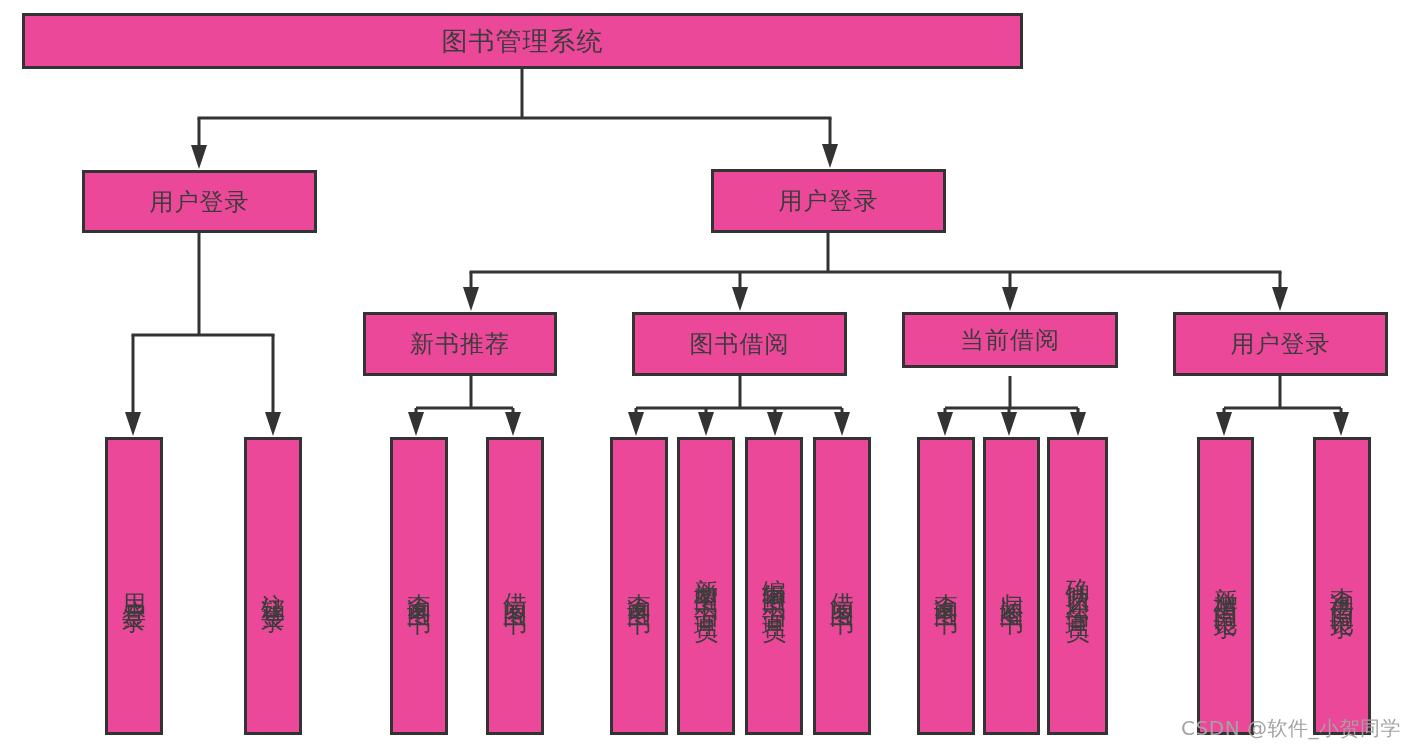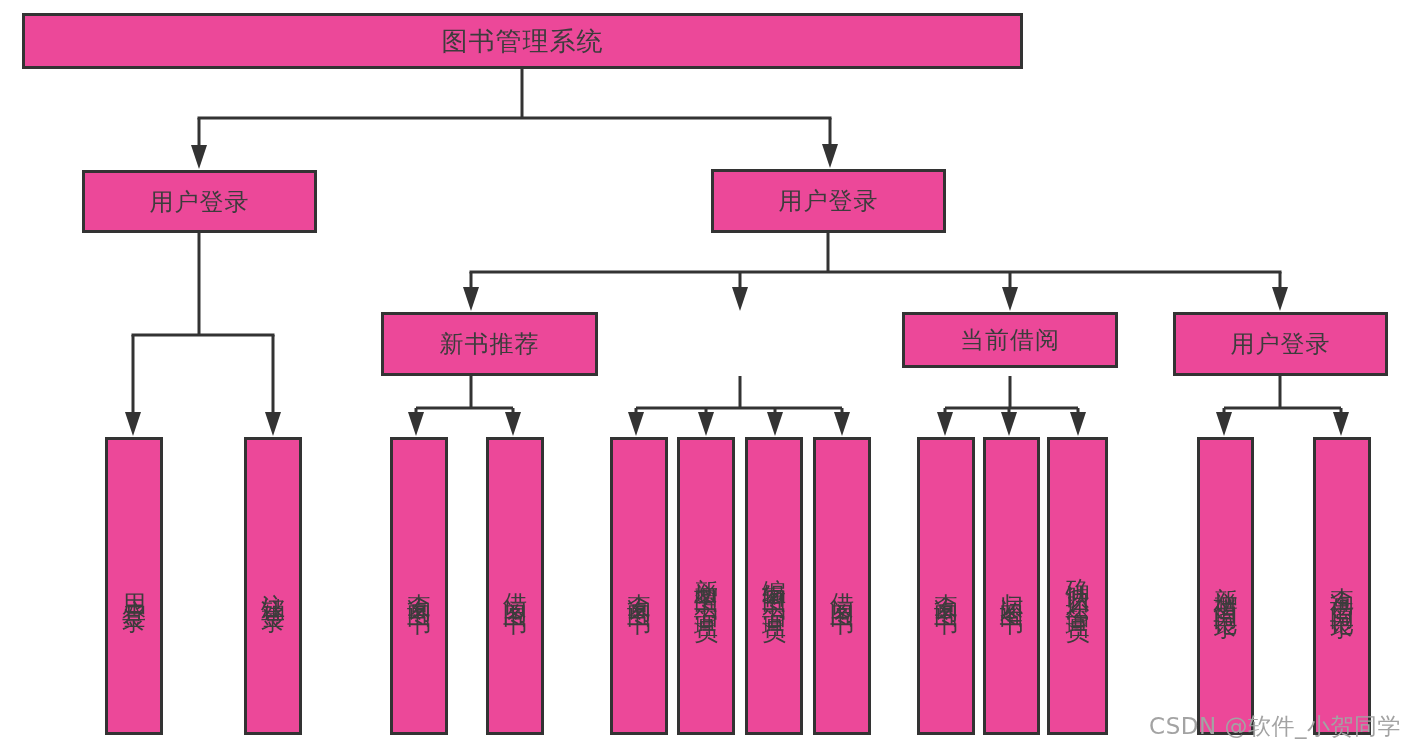--- a/index.html
+++ b/index.html
@@ -16,21 +16,21 @@
     color:#3c3c3c;
   }
   .h{font-size:24px;letter-spacing:1px;white-space:nowrap;}
   .root{font-size:26px;}
   .v span{
     writing-mode:vertical-rl;text-orientation:mixed;
     font-size:24px;letter-spacing:6px;line-height:1;
   }
   .watermark{
     position:absolute;right:4px;bottom:5px;z-index:5;
-    font-size:23px;color:#a3a3a3;letter-spacing:0.5px;white-space:nowrap;
+    font-size:20px;color:#a3a3a3;letter-spacing:0.5px;white-space:nowrap;
   }
 </style>
 </head>
 <body>
 
 <div class="stage">
 
   <svg class="connectors" id="connectors" width="1405" height="747">
       <line x1="522" y1="69" x2="522" y2="119" stroke="#333333" stroke-width="3"></line>
       <line x1="199" y1="233" x2="199" y2="336" stroke="#333333" stroke-width="3"></line>
@@ -84,21 +84,22 @@
       <polygon points="1216,412 1232,412 1224,436" fill="#333333"></polygon>
       <line x1="1341" y1="408" x2="1341" y2="420" stroke="#333333" stroke-width="3"></line>
       <polygon points="1333,412 1349,412 1341,436" fill="#333333"></polygon>
     </svg>
 
   <div class="box h root" style="left:22px;top:13px;width:1001px;height:56px">图书管理系统</div>
 
   <div class="box h" style="left:82px;top:170px;width:235px;height:63px">用户登录</div>
   <div class="box h" style="left:711px;top:169px;width:235px;height:64px">用户登录</div>
 
-  <div class="box h" style="left:381px;top:312px;width:217px;height:64px">新书推荐</div>
+  <div class="box h" style="left:363px;top:312px;width:194px;height:64px">新书推荐</div>
+  <div class="box h" style="left:632px;top:312px;width:215px;height:64px">图书借阅</div>
   <div class="box h" style="left:902px;top:312px;width:216px;height:56px">当前借阅</div>
   <div class="box h" style="left:1173px;top:312px;width:215px;height:64px">用户登录</div>
 
   <div class="box v" style="left:105px;top:437px;width:58px;height:298px">
     <span>用户登录</span>
     </div>
   <div class="box v" style="left:244px;top:437px;width:58px;height:298px">
     <span>注销登录</span>
     </div>
 

